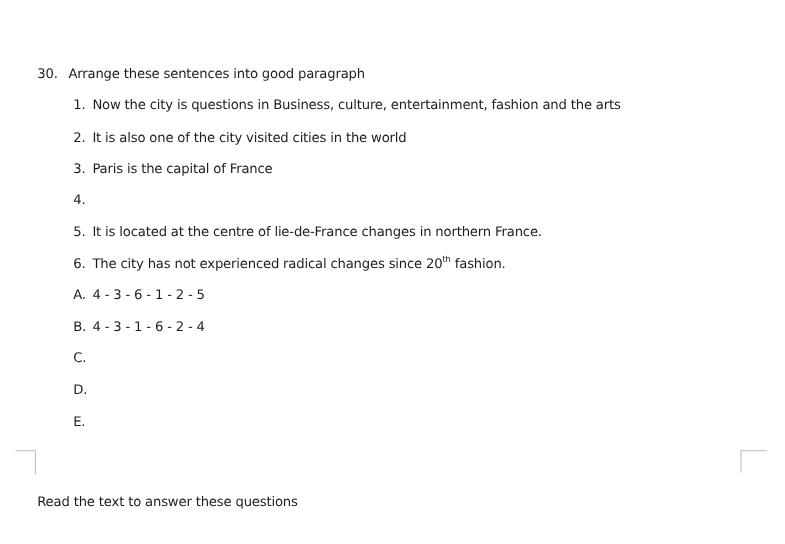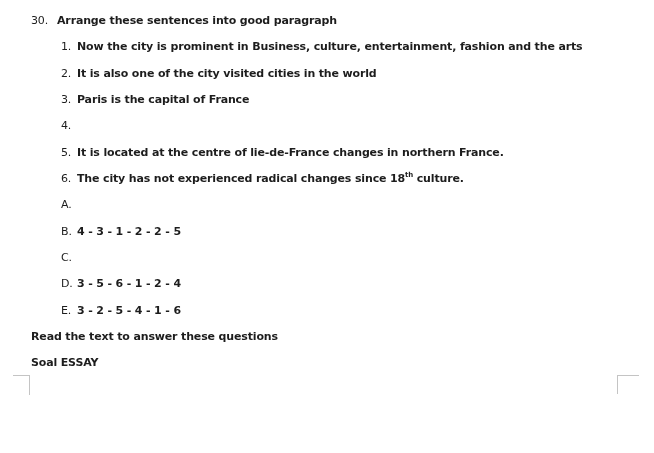--- a/index.html
+++ b/index.html
@@ -22,31 +22,31 @@
   .content {
     padding-top: 13px;
   }
   .row {
     height: 26.35px;
     display: flex;
     align-items: flex-start;
     line-height: 15px;
     white-space: nowrap;
   }
-  .indent0 { padding-left: 31px; }
+  .indent0 { padding-left: 31px; margin-top: 41px; }
   .indent1 { padding-left: 61px; }
   .num0 {
     flex: 0 0 26px;
     width: 26px;
   }
   .num1 {
     flex: 0 0 16px;
     width: 16px;
   }
-  .txt { display: inline-block; font-weight: bold; }
+  .txt { display: inline-block; }
   sup {
     font-size: 7px;
     line-height: 0;
     vertical-align: super;
   }
   .corner-mark {
     position: absolute;
     pointer-events: none;
   }
   .corner-left {
@@ -72,59 +72,58 @@
 <div class="doc-page">
   <div class="content">
 
     <div class="row indent0">
       <span class="num0">30.</span>
       <span class="txt">Arrange these sentences into good paragraph</span>
     </div>
 
     <div class="row indent1">
       <span class="num1">1.</span>
-      <span class="txt">Now the city is prominent in Business, culture, entertainment, fashion and the arts</span>
+      <span class="txt">Now the city is questions in Business, culture, entertainment, fashion and the arts</span>
     </div>
     <div class="row indent1">
       <span class="num1">2.</span>
       <span class="txt">It is also one of the city visited cities in the world</span>
     </div>
     <div class="row indent1">
       <span class="num1">3.</span>
       <span class="txt">Paris is the capital of France</span>
     </div>
     <div class="row indent1">
       <span class="num1">4.</span>
     </div>
     <div class="row indent1">
       <span class="num1">5.</span>
       <span class="txt">It is located at the centre of lie-de-France changes in northern France.</span>
     </div>
     <div class="row indent1">
       <span class="num1">6.</span>
-      <span class="txt"><span>The city has not experienced radical changes since 18</span><sup>th</sup><span> culture.</span></span>
+      <span class="txt"><span>The city has not experienced radical changes since 20</span><sup>th</sup><span> fashion.</span></span>
     </div>
 
     <div class="row indent1">
       <span class="num1">A.</span>
+      <span class="txt">4 - 3 - 6 - 1 - 2 - 5</span>
     </div>
     <div class="row indent1">
       <span class="num1">B.</span>
-      <span class="txt">4 - 3 - 1 - 2 - 2 - 5</span>
+      <span class="txt">4 - 3 - 1 - 6 - 2 - 4</span>
     </div>
     <div class="row indent1">
       <span class="num1">C.</span>
     </div>
     <div class="row indent1">
       <span class="num1">D.</span>
-      <span class="txt">3 - 5 - 6 - 1 - 2 - 4</span>
     </div>
     <div class="row indent1">
       <span class="num1">E.</span>
-      <span class="txt">3 - 2 - 5 - 4 - 1 - 6</span>
     </div>
 
     <div class="row indent0">
       <span class="txt">Read the text to answer these questions</span>
     </div>
     <div class="row indent0">
       <span class="txt">Soal ESSAY</span>
     </div>
 
   </div>

